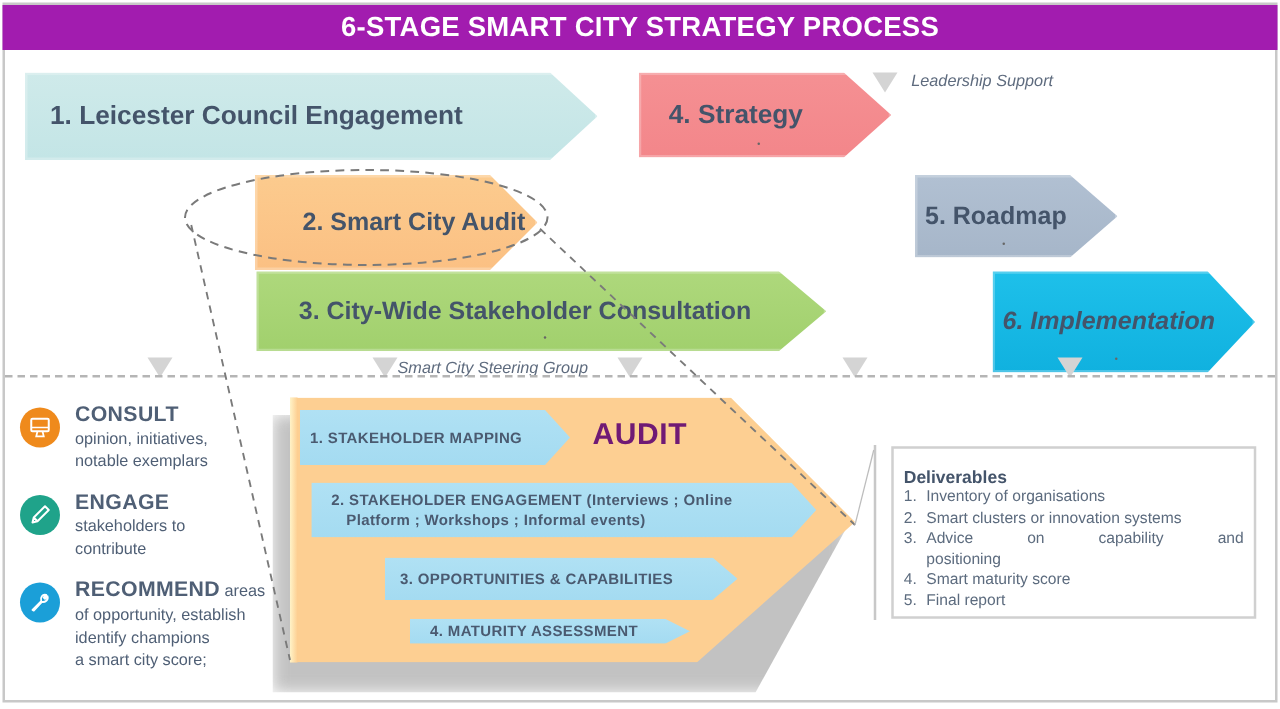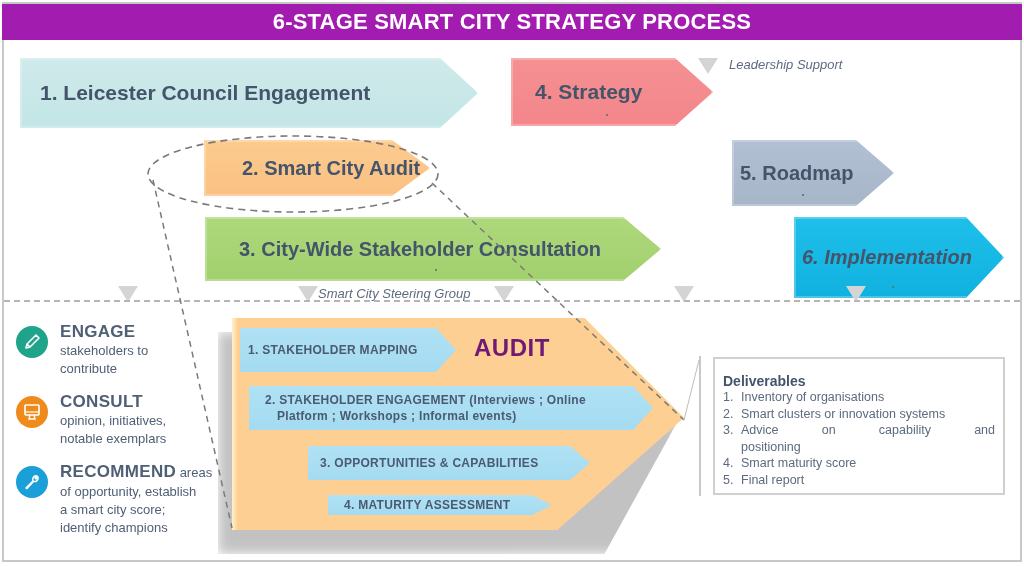--- a/index.html
+++ b/index.html
@@ -12,21 +12,21 @@
     display: flex; align-items: center; justify-content: center; }
 
   .arrow { position: absolute; display: flex; align-items: center; font-family: "Liberation Sans", sans-serif; font-weight: bold; color: #44546a;
     clip-path: polygon(0 0, calc(100% - 38px) 0, 100% 50%, calc(100% - 38px) 100%, 0 100%);
     box-shadow: inset 0 0 0 2px rgba(255,255,255,0.25); }
   .arrow .lbl { white-space: nowrap; }
   .arrow .dot { position: absolute; bottom: 10px; width: 2px; height: 2px; background: #666; border-radius: 1px; }
 
   .a1 { left: 20px; top: 58px; width: 458px; height: 70px; background: linear-gradient(#cfeaea, #c3e5e6); font-size: 21px; padding-left: 20px; }
   .a4 { left: 511px; top: 58px; width: 202px; height: 68px; background: linear-gradient(#f59093, #f3868a); font-size: 21px; padding-left: 24px; }
-  .a2 { left: 204px; top: 140px; width: 226px; height: 56px; background: linear-gradient(#fccb8e, #fbc083); font-size: 20px; padding-left: 38px; }
+  .a2 { left: 204px; top: 140px; width: 226px; height: 76px; background: linear-gradient(#fccb8e, #fbc083); font-size: 20px; padding-left: 38px; }
   .a5 { left: 688px; top: 140px; width: 162px; height: 66px; background: linear-gradient(#b1c0d2, #a6b6c9); font-size: 20px; padding-left: 8px; margin-left: 44px; }
   .a3 { left: 205px; top: 217px; width: 456px; height: 64px; background: linear-gradient(#aed87c, #a1d06d); font-size: 20px; padding-left: 34px; }
   .a6 { left: 794px; top: 217px; width: 210px; height: 81px; background: linear-gradient(#1ec0ea, #10b1df); font-size: 20px; padding-left: 8px; font-style: italic; }
 
   .tri { position: absolute; width: 0; height: 0; border-left: 10px solid transparent; border-right: 10px solid transparent; border-top: 16px solid #d4d4d4; }
   .italic-note { position: absolute; font-family: "Liberation Sans", sans-serif; font-style: italic; font-size: 13px; color: #5e6b7e; white-space: nowrap; }
 
   .dash-line { position: absolute; left: 4px; top: 300px; width: 1016px; border-top: 2px dashed #b5b5b5; }
 
   .left-col { position: absolute; left: 16px; top: 322px; width: 210px; }
@@ -96,52 +96,52 @@
 <div class="tri" style="left:118px; top:286px;"></div>
 <div class="tri" style="left:298px; top:286px;"></div>
 <div class="tri" style="left:494px; top:286px;"></div>
 <div class="tri" style="left:674px; top:286px;"></div>
 <div class="tri" style="left:846px; top:286px;"></div>
 <div class="italic-note" style="left:318px; top:286px;">Smart City Steering Group</div>
 
 <div class="dash-line"></div>
 
 <div class="left-col">
-  <div class="lc-item">
-    <div class="lc-icon" style="background:#1fa38a">
-      <svg width="20" height="20" viewBox="0 0 20 20">
-          <path d="M4 16 L5 12 L14 3 L17 6 L8 15 Z M5 12 L8 15" fill="none" stroke="#fff" stroke-width="1.6" stroke-linejoin="round"></path>
-        </svg>
-    </div>
-    <div class="lc-head">ENGAGE</div>
-    <div class="lc-text">stakeholders to</div>
-    <div class="lc-text">contribute</div>
-  </div>
   <div class="lc-item">
     <div class="lc-icon" style="background:#ef8a1c">
       <svg width="20" height="20" viewBox="0 0 20 20">
           <rect x="3" y="3" width="14" height="10" rx="1" fill="none" stroke="#fff" stroke-width="1.6"></rect>
           <line x1="3" y1="10" x2="17" y2="10" stroke="#fff" stroke-width="1.2"></line>
           <path d="M8 13 L7 17 L13 17 L12 13" fill="none" stroke="#fff" stroke-width="1.4"></path>
         </svg>
     </div>
     <div class="lc-head">CONSULT</div>
     <div class="lc-text">opinion, initiatives,</div>
     <div class="lc-text">notable exemplars</div>
   </div>
   <div class="lc-item">
+    <div class="lc-icon" style="background:#1fa38a">
+      <svg width="20" height="20" viewBox="0 0 20 20">
+          <path d="M4 16 L5 12 L14 3 L17 6 L8 15 Z M5 12 L8 15" fill="none" stroke="#fff" stroke-width="1.6" stroke-linejoin="round"></path>
+        </svg>
+    </div>
+    <div class="lc-head">ENGAGE</div>
+    <div class="lc-text">stakeholders to</div>
+    <div class="lc-text">contribute</div>
+  </div>
+  <div class="lc-item">
     <div class="lc-icon" style="background:#1b9fd8">
       <svg width="20" height="20" viewBox="0 0 20 20">
           <path d="M4 16 L11 9 C10 6 12 3 15 4 L13 6 L14 7 L16 5 C17 8 14 10 11.5 9.5 L5 16.5 Z" fill="none" stroke="#fff" stroke-width="1.5" stroke-linejoin="round"></path>
         </svg>
     </div>
     <div class="lc-head"><span>RECOMMEND</span><span class="lc-inline"> areas</span></div>
     <div class="lc-text">of opportunity, establish</div>
+    <div class="lc-text">identify champions</div>
     <div class="lc-text">a smart city score;</div>
-    <div class="lc-text">identify champions</div>
   </div>
 </div>
 
 <div class="audit-shadow"></div>
 <div class="audit-box"></div>
 <div class="audit-edge"></div>
 <div class="audit-title">AUDIT</div>
 
 <div class="sub s1">
   <span>1. STAKEHOLDER MAPPING</span>

